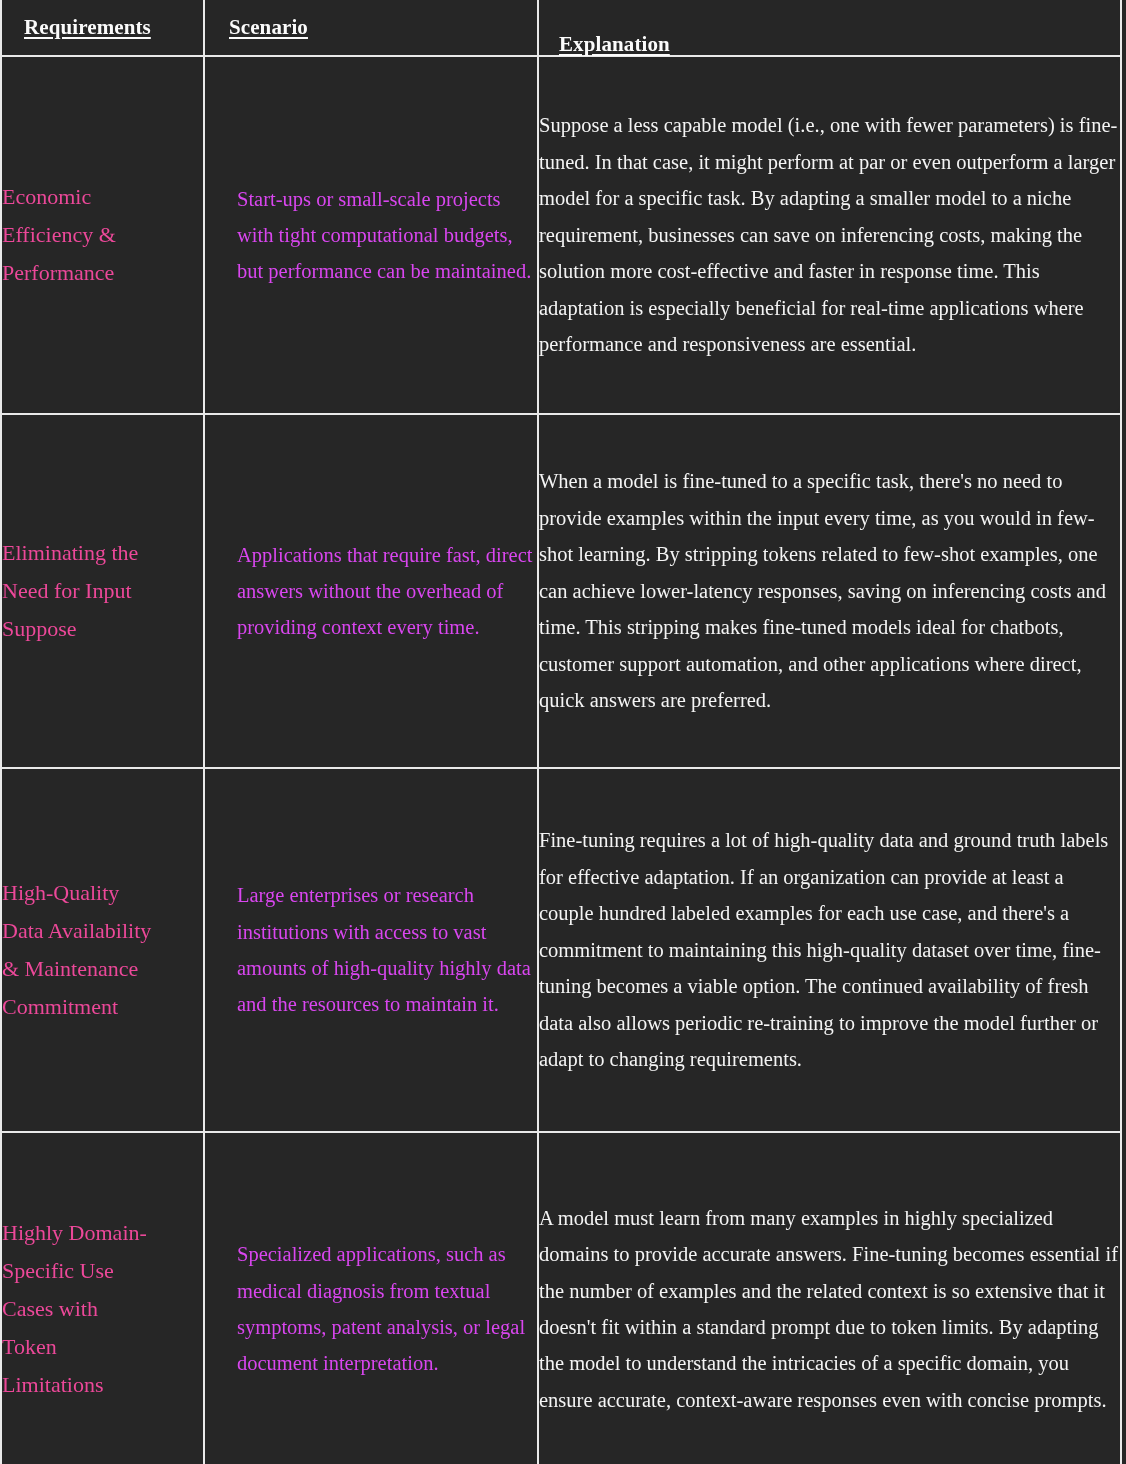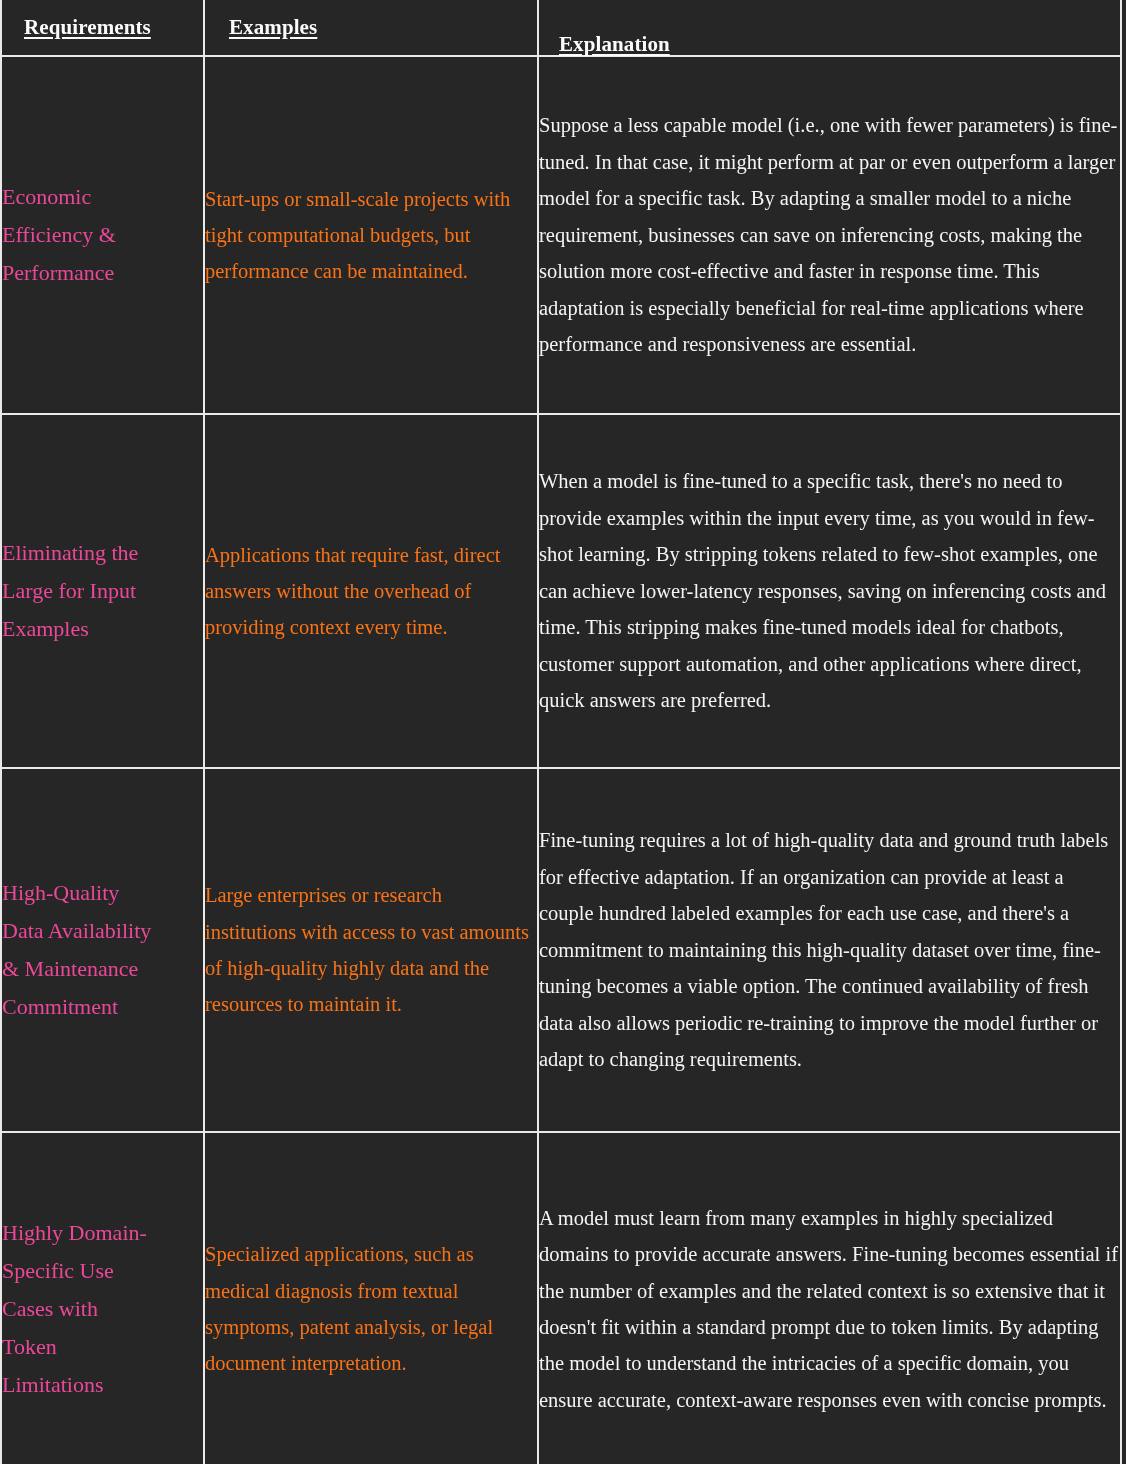--- a/index.html
+++ b/index.html
@@ -81,22 +81,23 @@
     display: block;
     max-width: 150px;
   }
 
   td.cell-scenario {
     padding: 10px 16px 10px 24px;
   }
   td.cell-scenario .scn-text {
     font-size: 20.5px;
     line-height: 1.77;
-    color: #f97316;
+    color: #d946ef;
     display: block;
+    padding-left: 32px;
   }
 
   td.cell-explanation {
     vertical-align: top;
     padding: 14px 24px 14px 18px;
   }
   td.cell-explanation .exp-text {
     font-size: 20.5px;
     line-height: 1.78;
     color: #f4f4f4;
@@ -120,21 +121,21 @@
       <col class="col-scenario">
       <col class="col-expl">
     </colgroup>
 
     <thead>
       <tr>
         <th class="th-req">
           <span class="hdr-label">Requirements</span>
         </th>
         <th class="th-scn">
-          <span class="hdr-label">Examples</span>
+          <span class="hdr-label">Scenario</span>
         </th>
         <th class="th-exp">
           <span class="hdr-label">Explanation</span>
         </th>
       </tr>
     </thead>
 
     <tbody>
 
       <tr class="row-0">
@@ -144,21 +145,21 @@
         <td class="cell-scenario">
           <span class="scn-text">Start-ups or small-scale projects with tight computational budgets, but performance can be maintained.</span>
         </td>
         <td class="cell-explanation">
           <span class="exp-text">Suppose a less capable model (i.e., one with fewer parameters) is fine-tuned. In that case, it might perform at par or even outperform a larger model for a specific task. By adapting a smaller model to a niche requirement, businesses can save on inferencing costs, making the solution more cost-effective and faster in response time. This adaptation is especially beneficial for real-time applications where performance and responsiveness are essential.</span>
         </td>
       </tr>
 
       <tr class="row-1">
         <td class="cell-req">
-          <span class="req-text">Eliminating the Large for Input Examples</span>
+          <span class="req-text">Eliminating the Need for Input Suppose</span>
         </td>
         <td class="cell-scenario">
           <span class="scn-text">Applications that require fast, direct answers without the overhead of providing context every time.</span>
         </td>
         <td class="cell-explanation">
           <span class="exp-text">When a model is fine-tuned to a specific task, there's no need to provide examples within the input every time, as you would in few-shot learning. By stripping tokens related to few-shot examples, one can achieve lower-latency responses, saving on inferencing costs and time. This stripping makes fine-tuned models ideal for chatbots, customer support automation, and other applications where direct, quick answers are preferred.</span>
         </td>
       </tr>
 
       <tr class="row-2">

